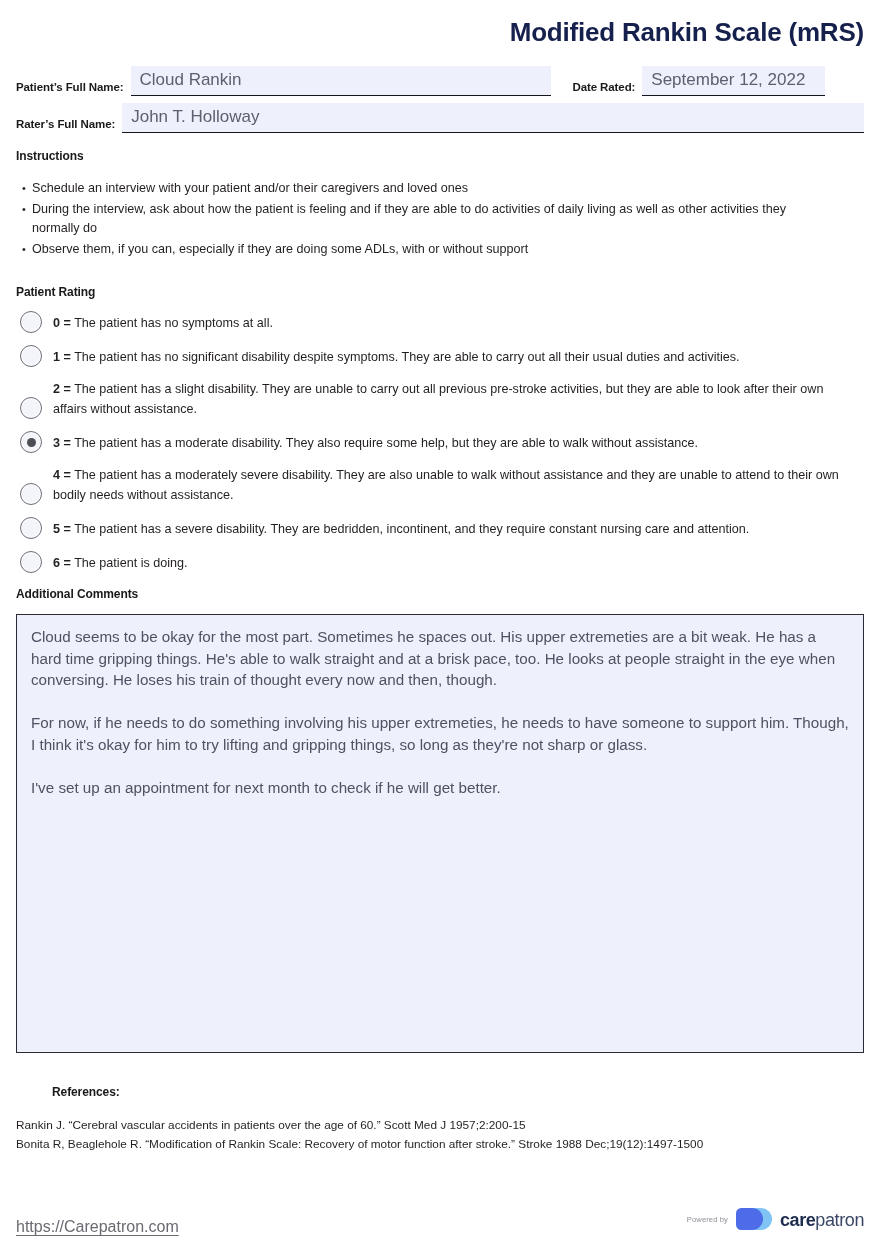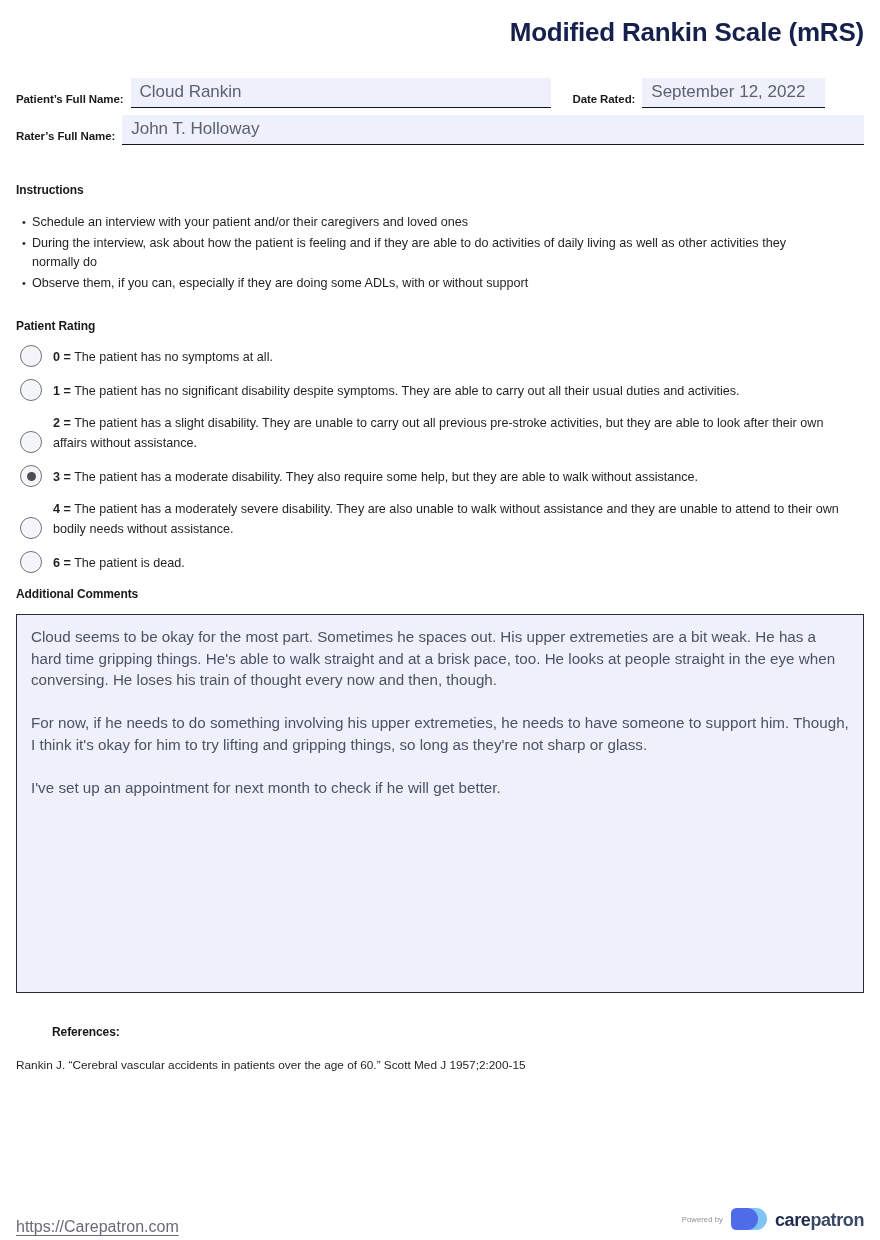--- a/index.html
+++ b/index.html
@@ -20,21 +20,21 @@
   .doc-title {
     text-align: right;
     font-size: 26px;
     font-weight: bold;
     color: #16204c;
     letter-spacing: -0.2px;
     padding-top: 17px;
   }
 
   
-  .field-rows { margin-top: 28px; }
+  .field-rows { margin-top: 16px; }
 
   .field-row {
     display: flex;
     align-items: flex-end;
     height: 32px;
   }
   .field-row + .field-row { margin-top: 5px; }
 
   .field-label {
     font-size: 11.5px;
@@ -65,21 +65,21 @@
   .rater-input   { flex: 1; margin-left: 7px; }
 
   
   .section-head {
     font-size: 12px;
     font-weight: bold;
     color: #1a1a1a;
     letter-spacing: -0.1px;
   }
 
-  #instructions-head { margin-top: 38px; }
+  #instructions-head { margin-top: 16px; }
 
   
   .instr-list { margin-top: 16px; }
 
   .instr-item {
     display: flex;
     font-size: 12.6px;
     line-height: 1.55;
     color: #231f20;
     margin-bottom: 1px;
@@ -136,21 +136,21 @@
     padding-top: 2px;
     padding-right: 8px;
   }
   .rating-text b { font-weight: bold; }
 
   
   #comments-head { margin-top: 14px; }
 
   .comments-box {
     margin-top: 13px;
-    height: 379px;
+    height: 439px;
     background: #eef0fb;
     border: 1.3px solid #2b2b33;
     padding: 11px 14px;
     overflow: hidden;
   }
   .comments-text {
     font-size: 15.2px;
     line-height: 1.42;
     color: #4e5262;
     white-space: pre-wrap;
@@ -202,21 +202,21 @@
     width: 38px;
     height: 27px;
     flex: 0 0 38px;
   }
   .brand-wordmark {
     font-size: 18px;
     color: #1d2b4f;
     letter-spacing: -0.4px;
   }
   .brand-wordmark b { font-weight: bold; }
-  .brand-wordmark span { font-weight: bold; color: #3a4766; }
+  .brand-wordmark span { font-weight: normal; color: #3a4766; }
 </style>
 </head>
 <body>
 
 <div class="page">
 
   <h1 class="doc-title">Modified Rankin Scale (mRS)</h1>
 
   <div class="field-rows">
 
@@ -269,38 +269,43 @@
       <div class="rating-item">
         <div class="radio checked"></div>
         <div class="rating-text"><b>3 =</b><span> The patient has a moderate disability. They also require some help, but they are able to walk without assistance.</span></div>
       </div>
       <div class="rating-item">
         <div class="radio"></div>
         <div class="rating-text"><b>4 =</b><span> The patient has a moderately severe disability. They are also unable to walk without assistance and they are unable to attend to their own bodily needs without assistance.</span></div>
       </div>
       <div class="rating-item">
         <div class="radio"></div>
-        <div class="rating-text"><b>6 =</b><span> The patient is dead.</span></div>
+        <div class="rating-text"><b>5 =</b><span> The patient has a severe disability. They are bedridden, incontinent, and they require constant nursing care and attention.</span></div>
+      </div>
+      <div class="rating-item">
+        <div class="radio"></div>
+        <div class="rating-text"><b>6 =</b><span> The patient is doing.</span></div>
       </div>
     </div>
 
   <div class="section-head" id="comments-head">Additional Comments</div>
 
   <div class="comments-box">
     <div class="comments-text">Cloud seems to be okay for the most part. Sometimes he spaces out. His upper extremeties are a bit weak. He has a hard time gripping things. He's able to walk straight and at a brisk pace, too. He looks at people straight in the eye when conversing. He loses his train of thought every now and then, though.
 
 For now, if he needs to do something involving his upper extremeties, he needs to have someone to support him. Though, I think it's okay for him to try lifting and gripping things, so long as they're not sharp or glass.
 
 I've set up an appointment for next month to check if he will get better.</div>
   </div>
 
   <div class="section-head" id="references-head">References:</div>
 
   <div class="ref-list">
       <div class="ref-line">Rankin J. “Cerebral vascular accidents in patients over the age of 60.” Scott Med J 1957;2:200-15</div>
+      <div class="ref-line">Bonita R, Beaglehole R. “Modification of Rankin Scale: Recovery of motor function after stroke.” Stroke 1988 Dec;19(12):1497-1500</div>
     </div>
 
 </div>
 
 <div class="footer">
   <a class="footer-url" href="#">https://Carepatron.com</a>
 
   <div class="brand">
     <div class="brand-powered">Powered by</div>
     <div class="brand-mark">

